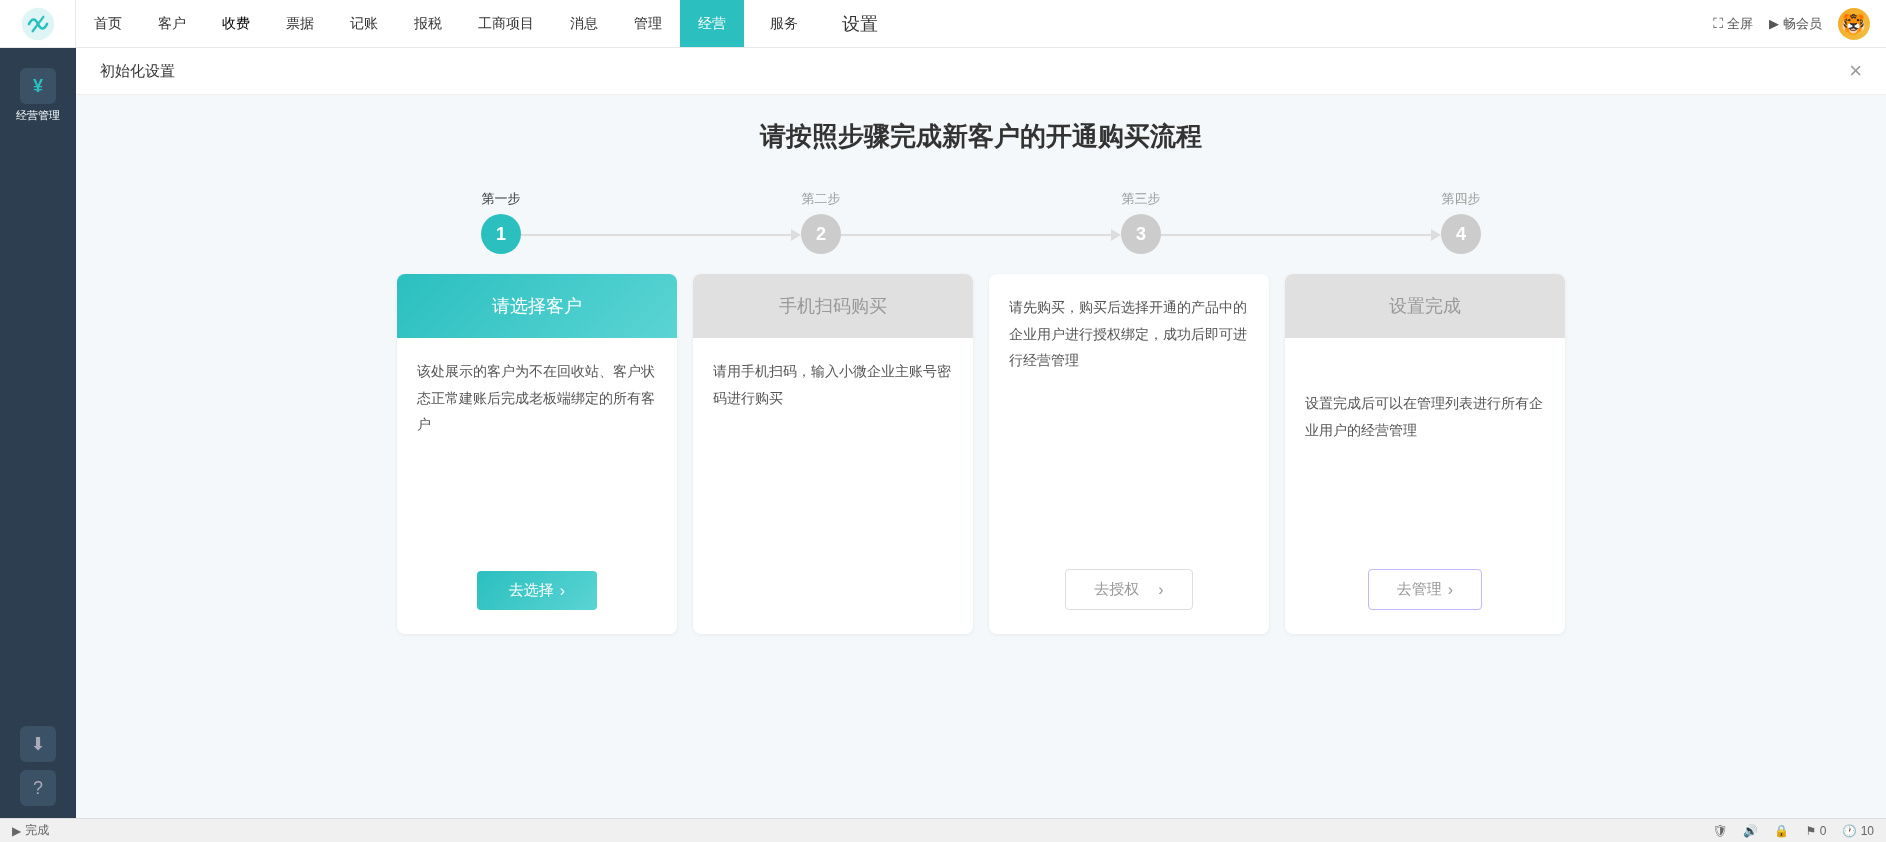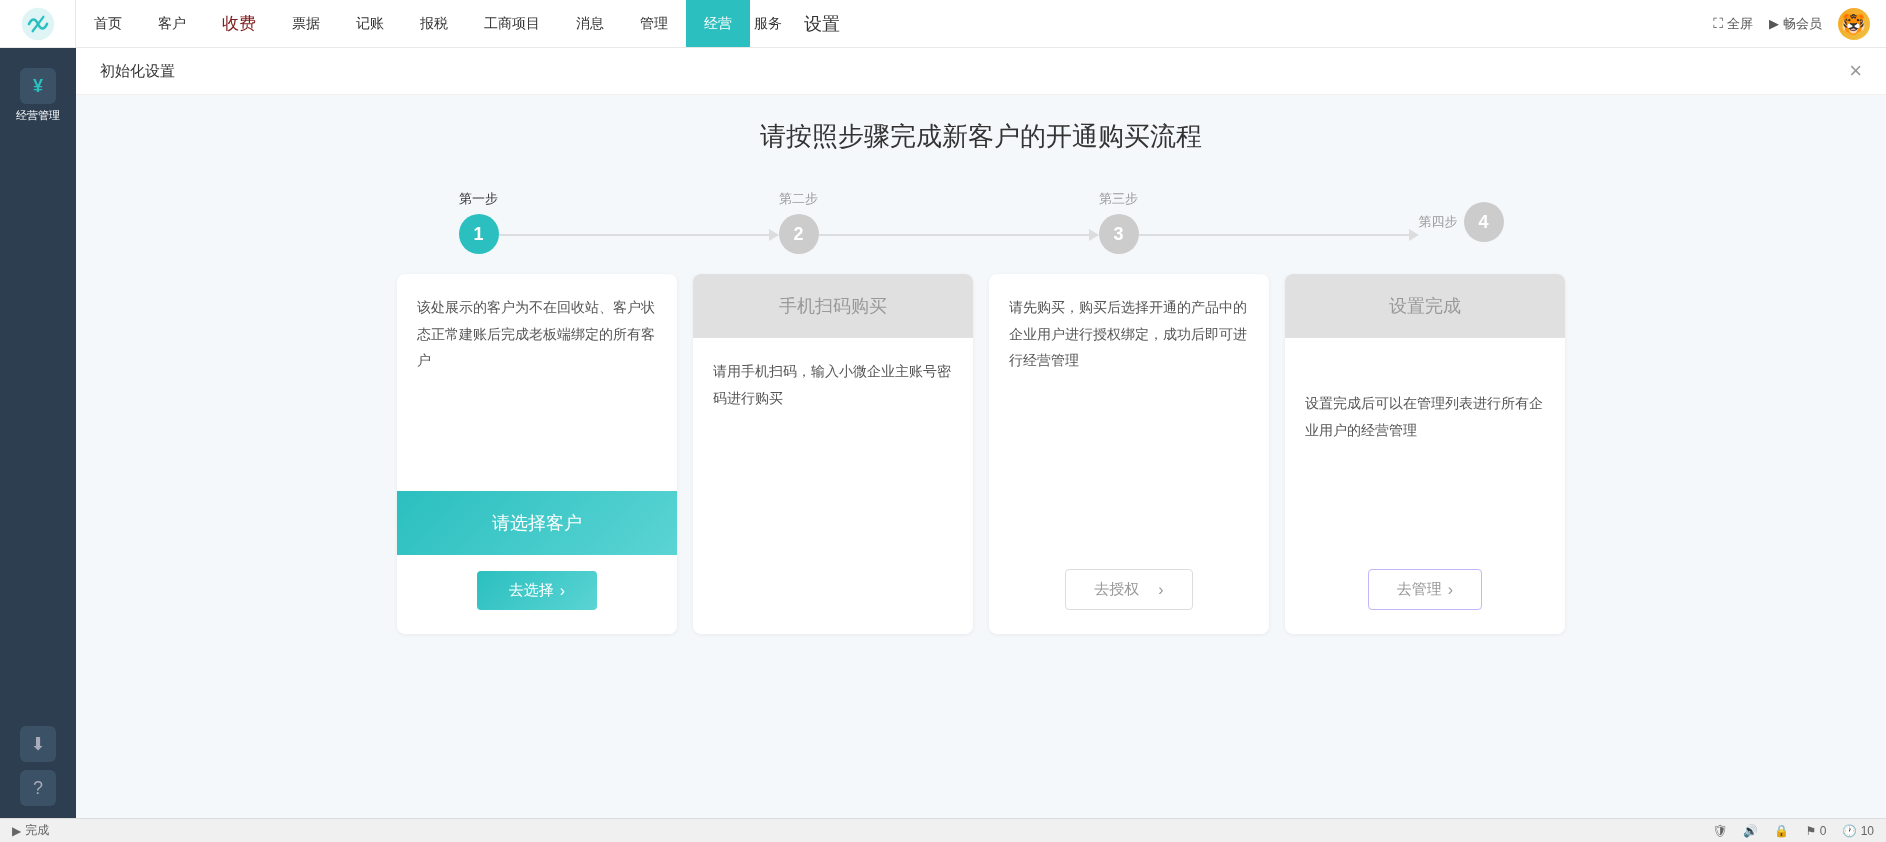--- a/index.html
+++ b/index.html
@@ -14,29 +14,29 @@
     <svg viewBox="0 0 40 40" width="36" height="36">
       <circle cx="20" cy="20" r="18" fill="#2bbfbf" opacity="0.15"></circle>
       <path d="M10 20 Q15 10 20 20 Q25 30 30 20" stroke="#2bbfbf" stroke-width="3" fill="none" stroke-linecap="round"></path>
       <path d="M14 28 L26 12" stroke="#2bbfbf" stroke-width="2.5" stroke-linecap="round"></path>
     </svg>
   </div>
 
   <div style="display:flex;align-items:center;height:100%;">
     <div style="padding:0 18px;height:100%;display:flex;align-items:center;font-size:14px;color:#333;cursor:pointer;">首页</div>
     <div style="padding:0 18px;height:100%;display:flex;align-items:center;font-size:14px;color:#333;cursor:pointer;">客户</div>
-    <div style="padding:0 18px;height:100%;display:flex;align-items:center;font-size:17px;color:#7f1d1d;cursor:pointer;">收费</div>
+    <div style="padding:0 18px;height:100%;display:flex;align-items:center;font-size:14px;color:#000000;cursor:pointer;">收费</div>
     <div style="padding:0 18px;height:100%;display:flex;align-items:center;font-size:14px;color:#333;cursor:pointer;">票据</div>
     <div style="padding:0 18px;height:100%;display:flex;align-items:center;font-size:14px;color:#333;cursor:pointer;">记账</div>
     <div style="padding:0 18px;height:100%;display:flex;align-items:center;font-size:14px;color:#333;cursor:pointer;">报税</div>
     <div style="padding:0 18px;height:100%;display:flex;align-items:center;font-size:14px;color:#333;cursor:pointer;">工商项目</div>
     <div style="padding:0 18px;height:100%;display:flex;align-items:center;font-size:14px;color:#333;cursor:pointer;">消息</div>
     <div style="padding:0 18px;height:100%;display:flex;align-items:center;font-size:14px;color:#333;cursor:pointer;">管理</div>
     <div style="padding:0 18px;height:100%;display:flex;align-items:center;font-size:14px;color:#fff;background:#2bbfbf;cursor:pointer;">经营</div>
-    <div style="padding:0 4px;height:100%;display:flex;align-items:center;font-size:14px;color:#333;cursor:pointer;">服务</div>
+    <div style="padding:0 26px;height:100%;display:flex;align-items:center;font-size:14px;color:#333;cursor:pointer;">服务</div>
     <div style="padding:0 18px;height:100%;display:flex;align-items:center;font-size:18px;color:#333;cursor:pointer;">设置</div>
   </div>
 
   <div style="margin-left:auto;display:flex;align-items:center;gap:16px;padding-right:16px;">
     <div style="display:flex;align-items:center;gap:4px;font-size:13px;color:#555;cursor:pointer;">
       <span style="font-size:14px;">⛶</span>
       <span>全屏</span>
     </div>
     <div style="display:flex;align-items:center;gap:4px;font-size:13px;color:#555;cursor:pointer;">
       <span>▶</span>
@@ -66,21 +66,21 @@
 
 <div style="margin-left:76px;margin-top:48px;margin-bottom:24px;height:calc(842px - 48px - 24px);background:#fff;display:flex;flex-direction:column;">
 
   <div style="display:flex;align-items:center;justify-content:space-between;padding:12px 24px;border-bottom:1px solid #f0f0f0;background:#fff;">
     <span style="font-size:15px;color:#333;">初始化设置</span>
     <span style="font-size:22px;color:#999;cursor:pointer;line-height:1;">×</span>
   </div>
 
   <div style="flex:1;padding:24px 60px 20px;background:#f5f8fa;overflow:auto;">
 
-    <h2 style="text-align:center;font-size:26px;color:#333;margin-bottom:36px;font-weight:400;">请按照步骤完成新客户的开通购买流程</h2>
+    <h2 style="text-align:center;font-size:26px;color:#333;margin-bottom:36px;font-weight:700;">请按照步骤完成新客户的开通购买流程</h2>
 
     <div style="display:flex;align-items:center;justify-content:center;margin-bottom:20px;padding:0 20px;">
 
       <div style="display:flex;flex-direction:column;align-items:center;gap:6px;">
         <span style="font-size:13px;color:#333;">第一步</span>
         <div style="width:40px;height:40px;border-radius:50%;background:#2bbfbf;display:flex;align-items:center;justify-content:center;font-size:18px;color:#fff;font-weight:bold;">1</div>
       </div>
 
       <div style="display:flex;align-items:center;margin-top:26px;width:280px;">
         <div style="flex:1;height:2px;background:#ddd;"></div>
@@ -100,35 +100,35 @@
       <div style="display:flex;flex-direction:column;align-items:center;gap:6px;">
         <span style="font-size:13px;color:#999;">第三步</span>
         <div style="width:40px;height:40px;border-radius:50%;background:#ccc;display:flex;align-items:center;justify-content:center;font-size:18px;color:#fff;font-weight:bold;">3</div>
       </div>
 
       <div style="display:flex;align-items:center;margin-top:26px;width:280px;">
         <div style="flex:1;height:2px;background:#ddd;"></div>
         <div style="width:0;height:0;border-top:6px solid transparent;border-bottom:6px solid transparent;border-left:10px solid #ddd;"></div>
       </div>
 
-      <div style="display:flex;align-items:center;gap:6px;">
+      <div style="display:flex;flex-direction:column;align-items:center;gap:6px;">
         <span style="font-size:13px;color:#999;">第四步</span>
         <div style="width:40px;height:40px;border-radius:50%;background:#ccc;display:flex;align-items:center;justify-content:center;font-size:18px;color:#fff;font-weight:bold;">4</div>
       </div>
 
     </div>
 
     <div style="display:flex;gap:16px;justify-content:center;margin-top:4px;">
 
       <div style="background:#fff;border-radius:8px;width:280px;min-height:360px;display:flex;flex-direction:column;overflow:hidden;box-shadow:0 1px 4px rgba(0,0,0,0.06);">
+        <div style="padding:16px;display:flex;align-items:center;justify-content:center;font-size:18px;font-weight:500;min-height:64px;background:linear-gradient(135deg,#2bbfbf,#5bd4d4);color:#fff;">
+          <span>请选择客户</span>
+        </div>
         <div style="padding:20px;flex:1;font-size:14px;color:#555;line-height:1.9;">
           <span>该处展示的客户为不在回收站、客户状态正常建账后完成老板端绑定的所有客户</span>
-        </div>
-        <div style="padding:16px;display:flex;align-items:center;justify-content:center;font-size:18px;font-weight:500;min-height:64px;background:linear-gradient(135deg,#2bbfbf,#5bd4d4);color:#fff;">
-          <span>请选择客户</span>
         </div>
         <div style="padding:16px 20px 24px;display:flex;justify-content:center;">
           <button style="background:linear-gradient(135deg,#2bbfbf,#5bd4d4);color:#fff;border:none;border-radius:4px;padding:10px 32px;font-size:15px;cursor:pointer;display:flex;align-items:center;gap:6px;">
             <span>去选择</span>
             <span style="font-size:16px;">›</span>
           </button>
         </div>
       </div>
 
       <div style="background:#fff;border-radius:8px;width:280px;min-height:360px;display:flex;flex-direction:column;overflow:hidden;box-shadow:0 1px 4px rgba(0,0,0,0.06);">

